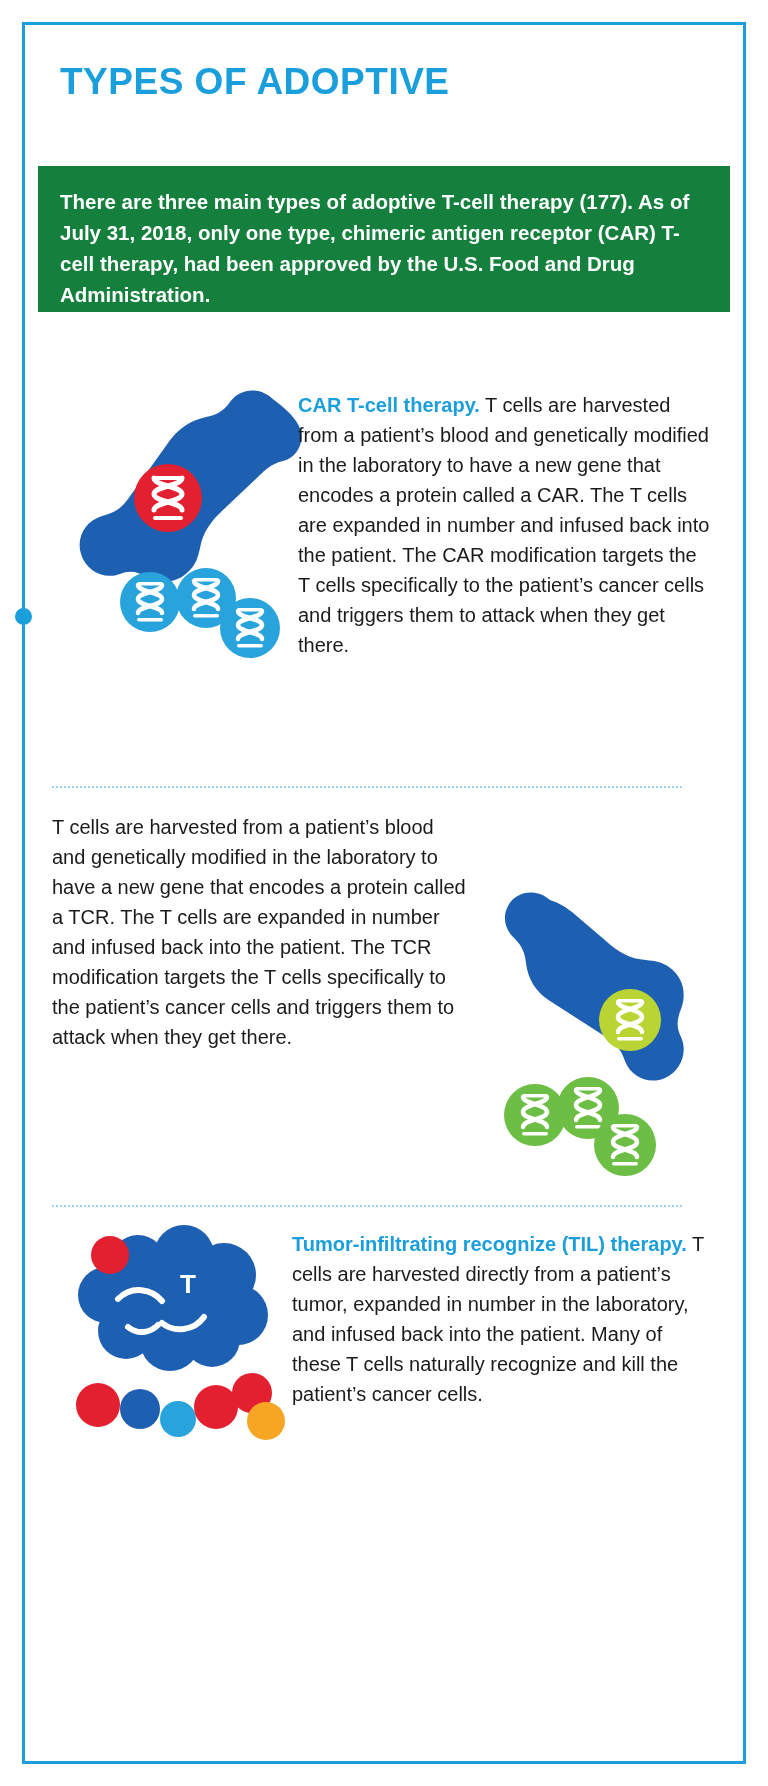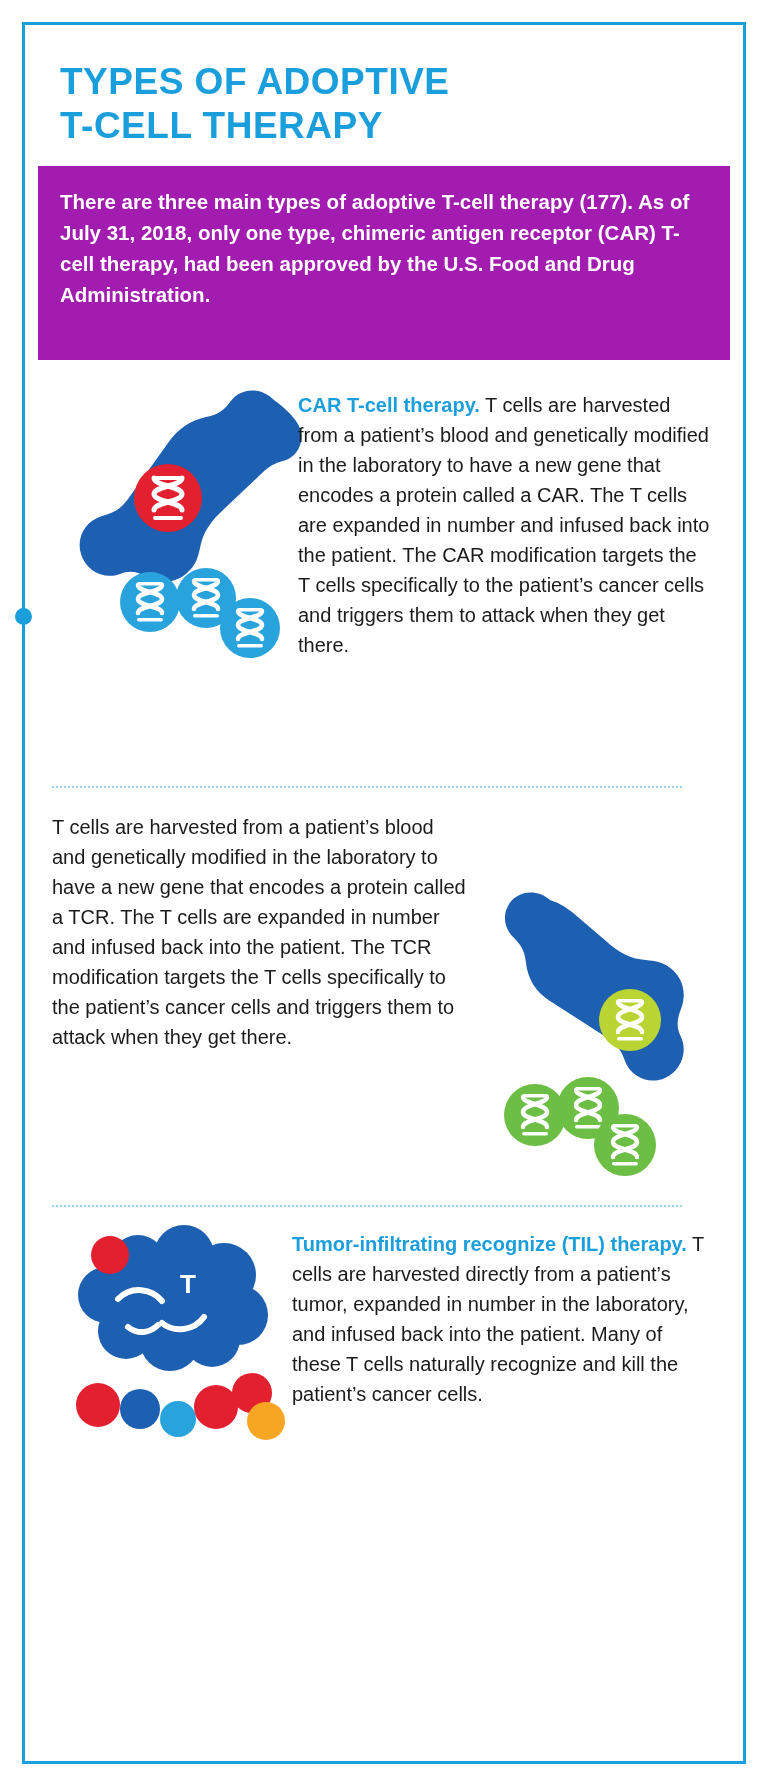--- a/index.html
+++ b/index.html
@@ -63,22 +63,22 @@
     line-height: 1.18;
     text-transform: uppercase;
   }
 
   
   .intro-band {
     position: absolute;
     left: 38px;
     top: 166px;
     width: 692px;
-    height: 194px;
-    background: #a21caf;
+    height: 146px;
+    background: #15803d;
     box-sizing: border-box;
     padding: 20px 24px 0 22px;
   }
   .intro-text {
     color: #ffffff;
     font-size: 20.5px;
     font-weight: bold;
     line-height: 1.52;
   }
 
@@ -166,21 +166,20 @@
 <body>
 
 <div class="poster">
 
   <div class="frame"></div>
   <div class="left-dot"></div>
 
   <div class="title-block">
     <div class="title-text">
       <span>TYPES OF ADOPTIVE</span><br>
-      <span>T-CELL THERAPY</span>
     </div>
   </div>
 
   <div class="intro-band">
     <div class="intro-text">There are three main types of adoptive T-cell therapy (177). As of July 31, 2018, only one type, chimeric antigen receptor (CAR) T-cell therapy, had been approved by the U.S. Food and Drug Administration.</div>
   </div>
 
   <div class="section sec-car">
     <div class="illus car-illus">
       <svg width="230" height="290" viewBox="0 0 230 290">

